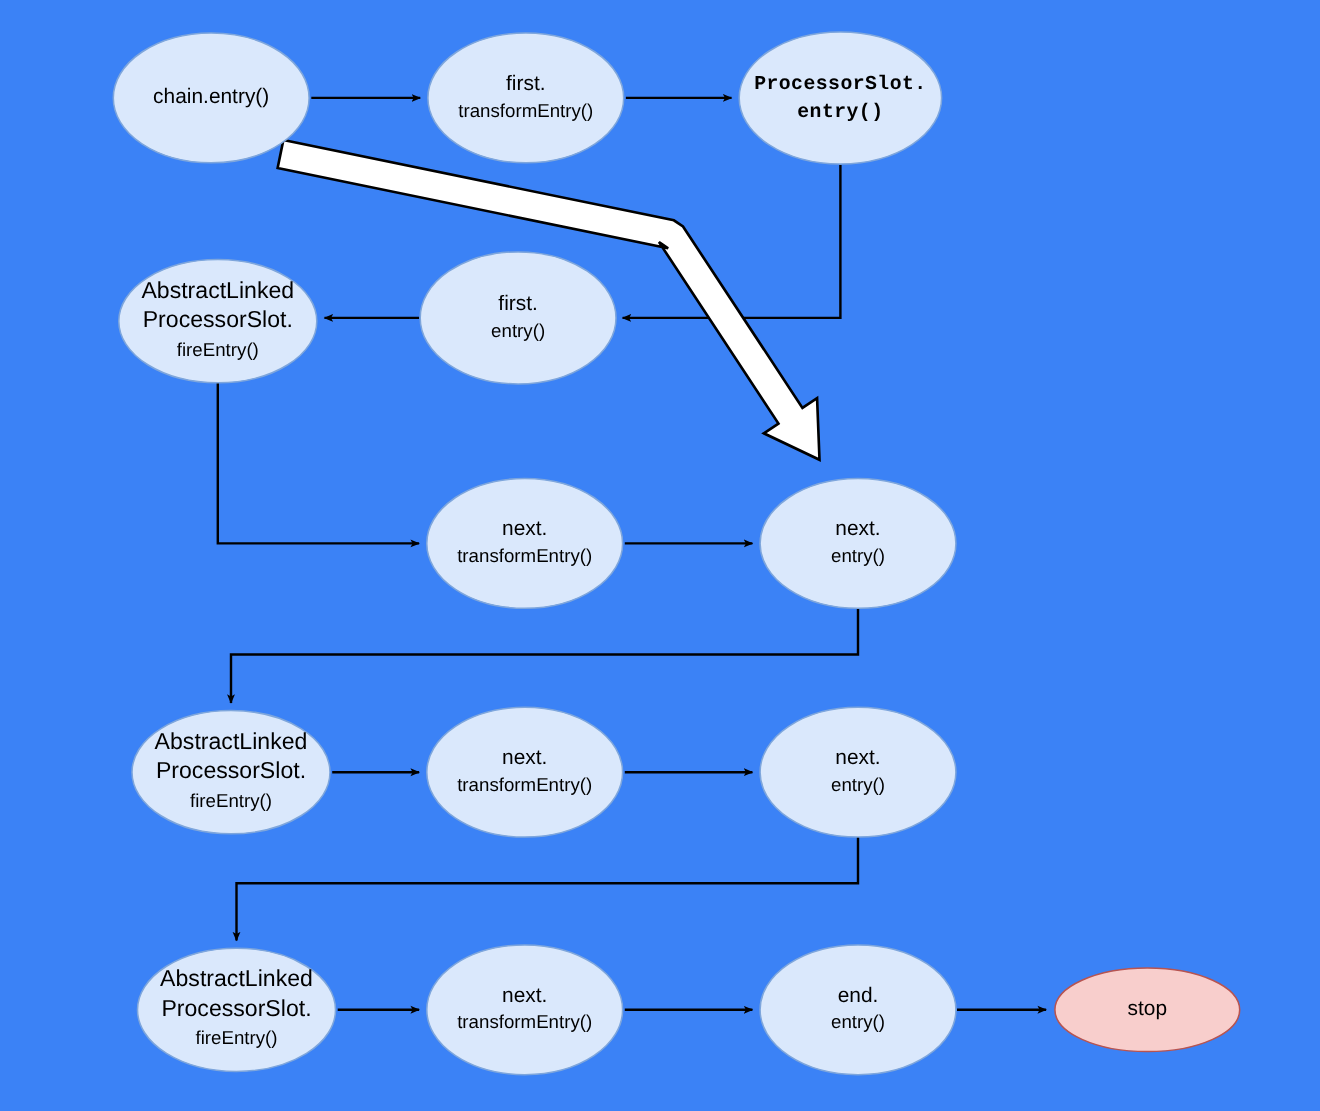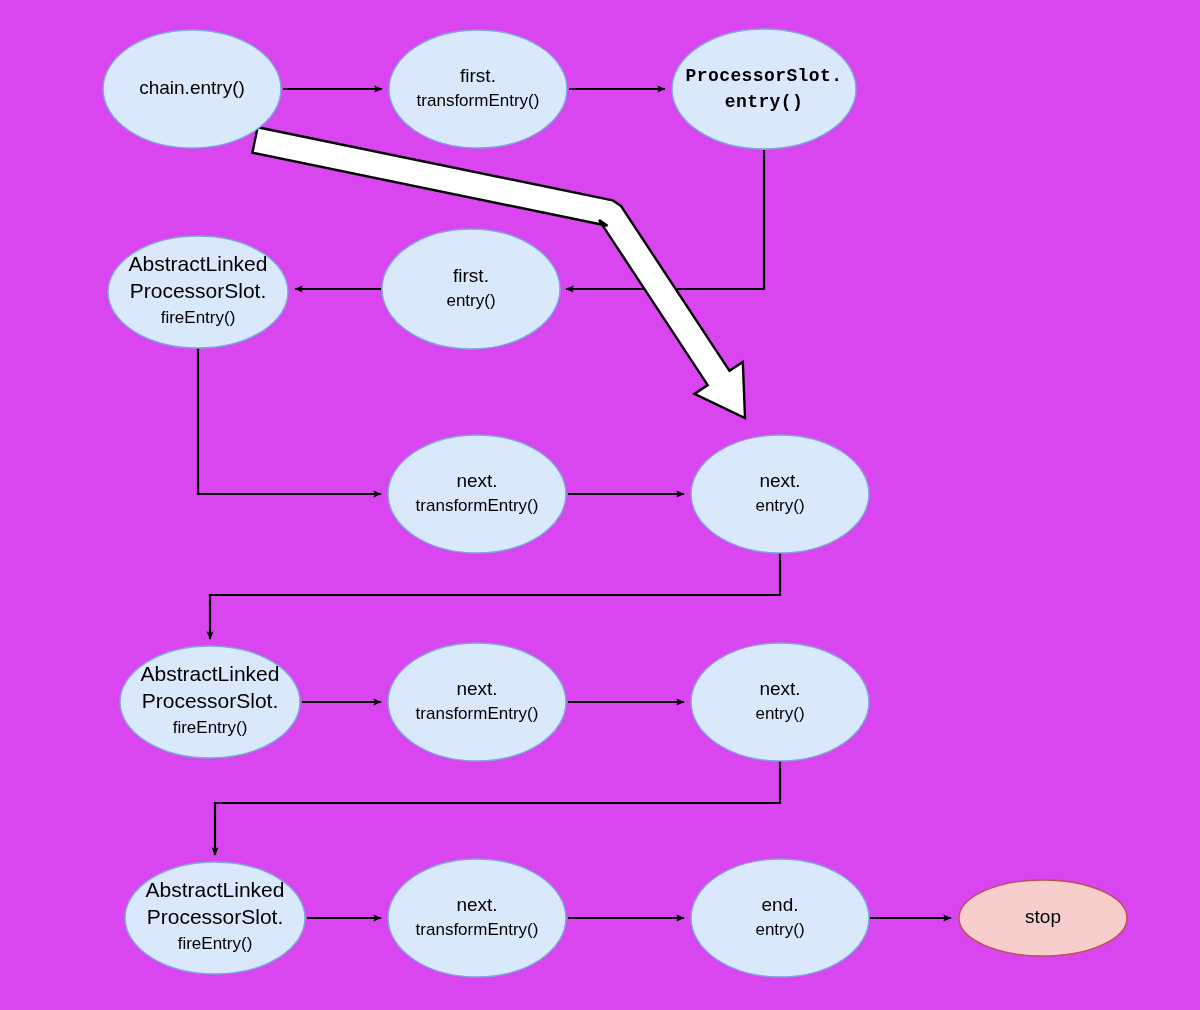--- a/index.html
+++ b/index.html
@@ -52,21 +52,21 @@
   .hollow-arrow {
     fill: #ffffff;
     stroke: #000000;
     stroke-width: 2.4px;
     stroke-linejoin: miter;
   }
 </style>
 </head>
 <body>
 
-<div id="canvas" style="background: #d946ef;">
+<div id="canvas" style="background: #3b82f6;">
   <svg id="diagram-svg" viewBox="0 0 1200 1010">
     <defs>
       <marker id="arrowSolid" viewBox="0 0 12 12" refX="10.5" refY="6" markerWidth="9" markerHeight="9" orient="auto-start-reverse" markerUnits="userSpaceOnUse">
         <path d="M 0 1.2 L 11.5 6 L 0 10.8 L 2.6 6 Z" fill="#000000"></path>
       </marker>
     </defs>
 
     <g id="edge-layer">
         <path d="M 283 89 L 382 89" class="edge-line" stroke="#000000" marker-end="url(#arrowSolid)"></path>
         <path d="M 569 89 L 665 89" class="edge-line" stroke="#000000" marker-end="url(#arrowSolid)"></path>

